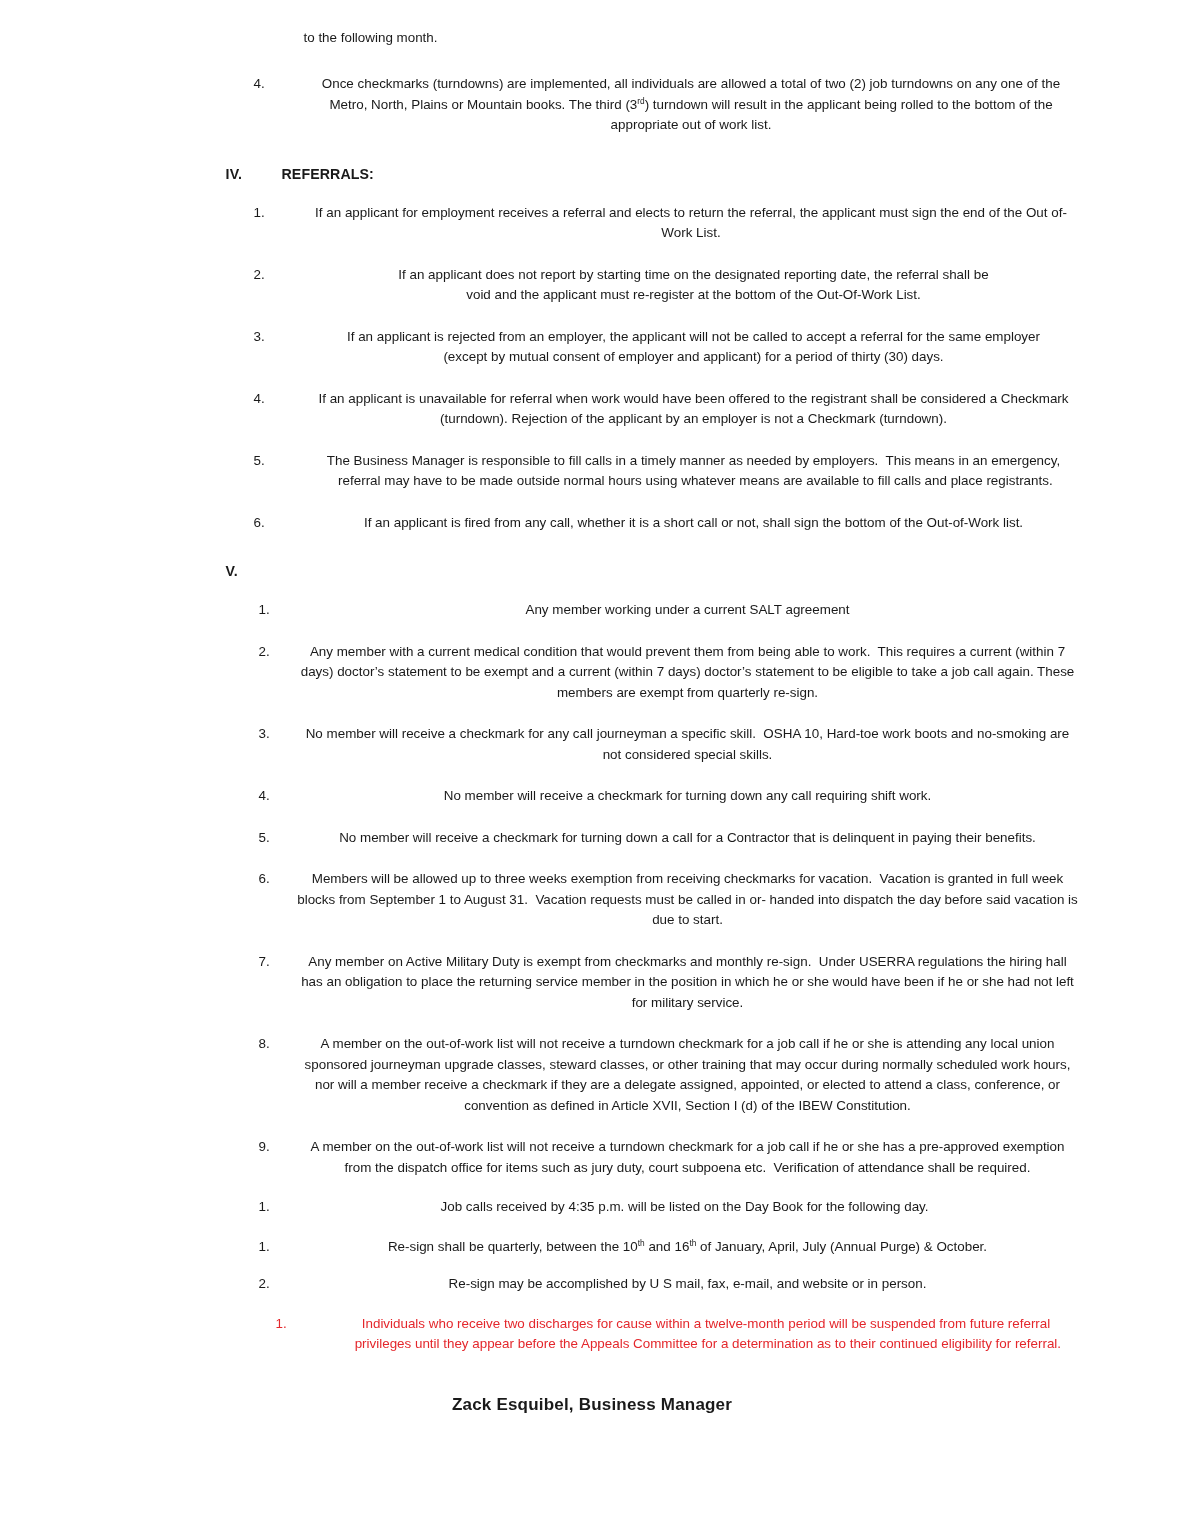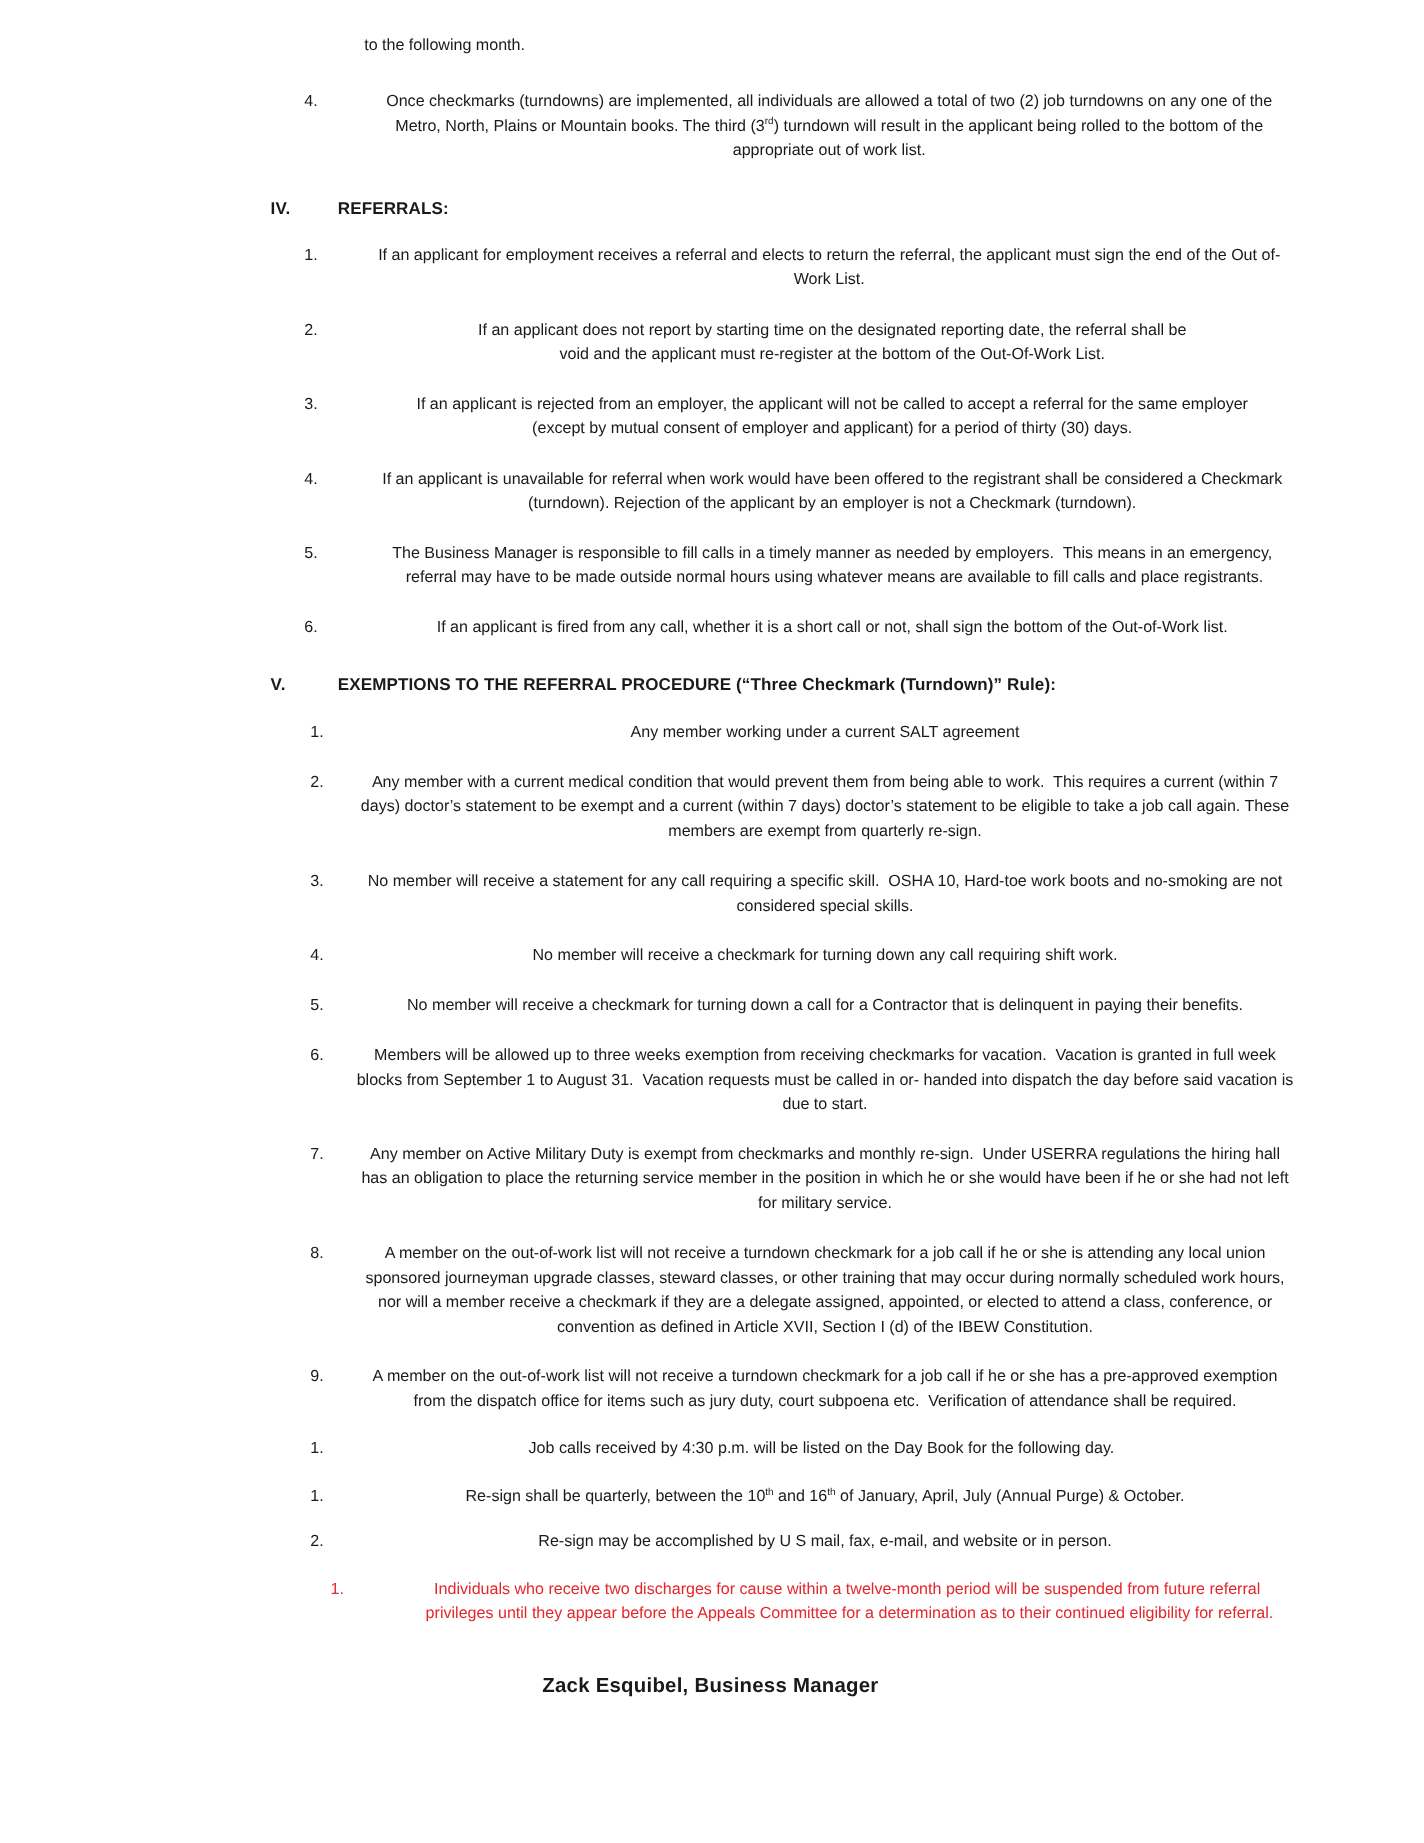--- a/index.html
+++ b/index.html
@@ -154,34 +154,33 @@
       <span class="item-body pad1">The Business Manager is responsible to fill calls in a timely manner as needed by employers.  This means in an emergency,
  referral may have to be made outside normal hours using whatever means are available to fill calls and place registrants.</span>
     </div>
     <div class="item lvl-a sp-item">
       <span class="item-num">6.</span>
       <span class="item-body pad1">If an applicant is fired from any call, whether it is a short call or not, shall sign the bottom of the Out-of-Work list.</span>
     </div>
 
     <div class="section-head sp-head">
       <span class="section-num">V.</span>
-      <span class="section-title">EXEMPTIONS TO THE REFERRAL PROCEDURE (“Three Checkmark (Turndown)” Rule):</span>
     </div>
 
     <div class="item lvl-b sp-first">
       <span class="item-num">1.</span>
       <span class="item-body">Any member working under a current SALT agreement</span>
     </div>
     <div class="item lvl-b sp-item">
       <span class="item-num">2.</span>
       <span class="item-body">Any member with a current medical condition that would prevent them from being able to work.  This requires a current (within 7 days) doctor’s statement to be exempt and a current (within 7 days) doctor’s statement to be eligible to take a job call again. These members are exempt from quarterly re-sign.</span>
     </div>
     <div class="item lvl-b sp-item">
       <span class="item-num">3.</span>
-      <span class="item-body">No member will receive a statement for any call requiring a specific skill.  OSHA 10, Hard-toe work boots and no-smoking are not considered special skills.</span>
+      <span class="item-body">No member will receive a checkmark for any call journeyman a specific skill.  OSHA 10, Hard-toe work boots and no-smoking are not considered special skills.</span>
     </div>
     <div class="item lvl-b sp-item">
       <span class="item-num">4.</span>
       <span class="item-body">No member will receive a checkmark for turning down any call requiring shift work.</span>
     </div>
     <div class="item lvl-b sp-item">
       <span class="item-num">5.</span>
       <span class="item-body">No member will receive a checkmark for turning down a call for a Contractor that is delinquent in paying their benefits.</span>
     </div>
     <div class="item lvl-b sp-item">
@@ -196,21 +195,21 @@
       <span class="item-num">8.</span>
       <span class="item-body">A member on the out-of-work list will not receive a turndown checkmark for a job call if he or she is attending any local union sponsored journeyman upgrade classes, steward classes, or other training that may occur during normally scheduled work hours, nor will a member receive a checkmark if they are a delegate assigned, appointed, or elected to attend a class, conference, or convention as defined in Article XVII, Section I (d) of the IBEW Constitution.</span>
     </div>
     <div class="item lvl-b sp-item">
       <span class="item-num">9.</span>
       <span class="item-body">A member on the out-of-work list will not receive a turndown checkmark for a job call if he or she has a pre-approved exemption from the dispatch office for items such as jury duty, court subpoena etc.  Verification of attendance shall be required.</span>
     </div>
 
     <div class="item lvl-c sp-first">
       <span class="item-num">1.</span>
-      <span class="item-body">Job calls received by 4:30 p.m. will be listed on the Day Book for the following day.</span>
+      <span class="item-body">Job calls received by 4:35 p.m. will be listed on the Day Book for the following day.</span>
     </div>
 
     <div class="item lvl-b sp-first">
       <span class="item-num">1.</span>
       <span class="item-body">Re-sign shall be quarterly, between the 10<sup>th</sup> and 16<sup>th</sup> of January, April, July (Annual Purge) &amp; October.</span>
     </div>
     <div class="item lvl-b sp-item-s">
       <span class="item-num">2.</span>
       <span class="item-body">Re-sign may be accomplished by U S mail, fax, e-mail, and website or in person.</span>
     </div>

